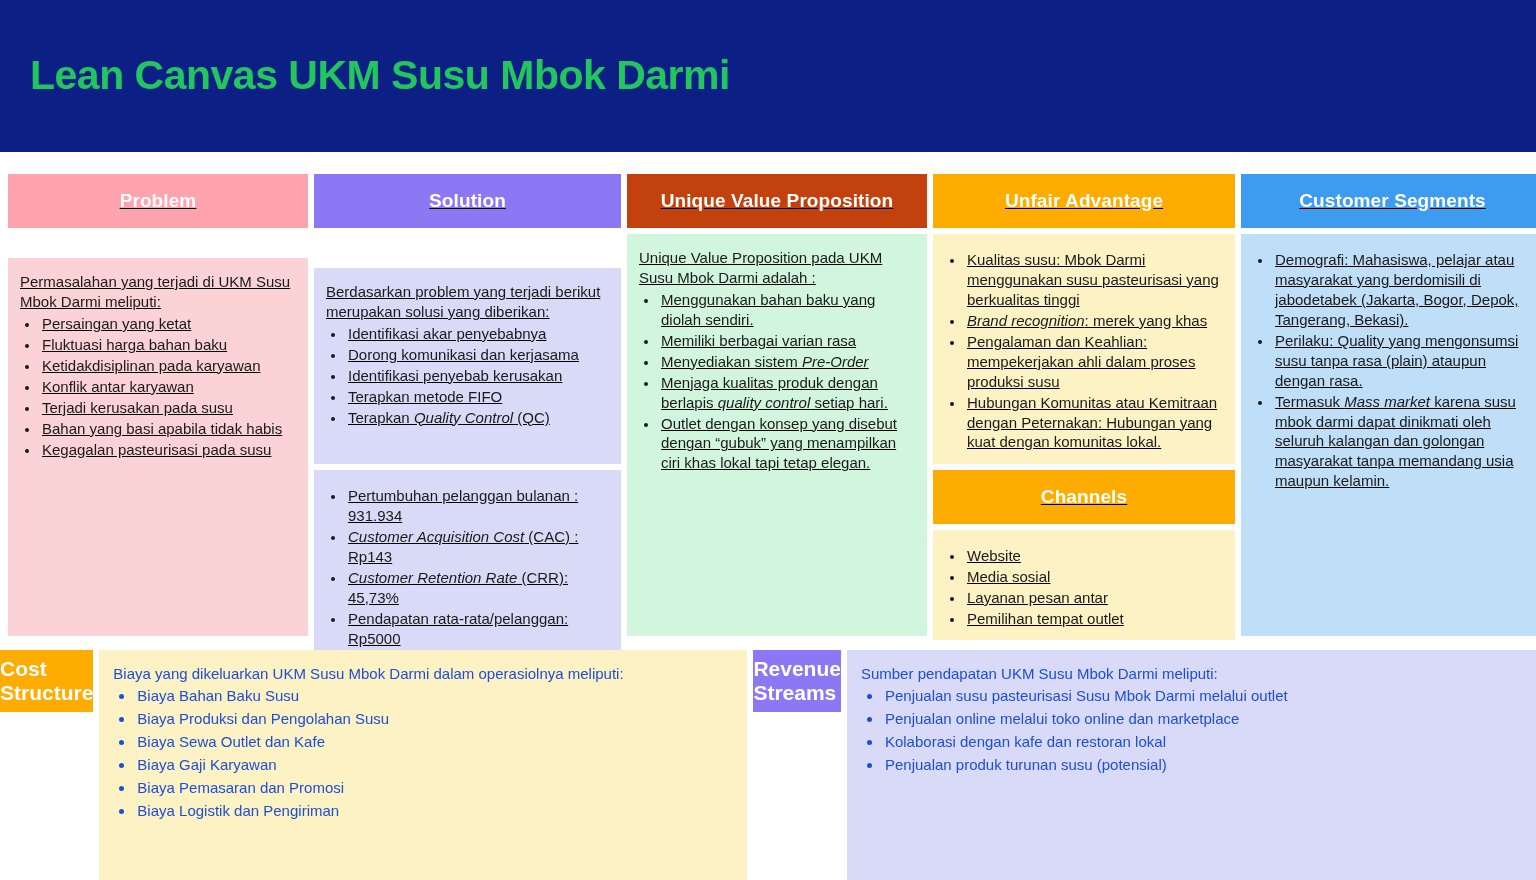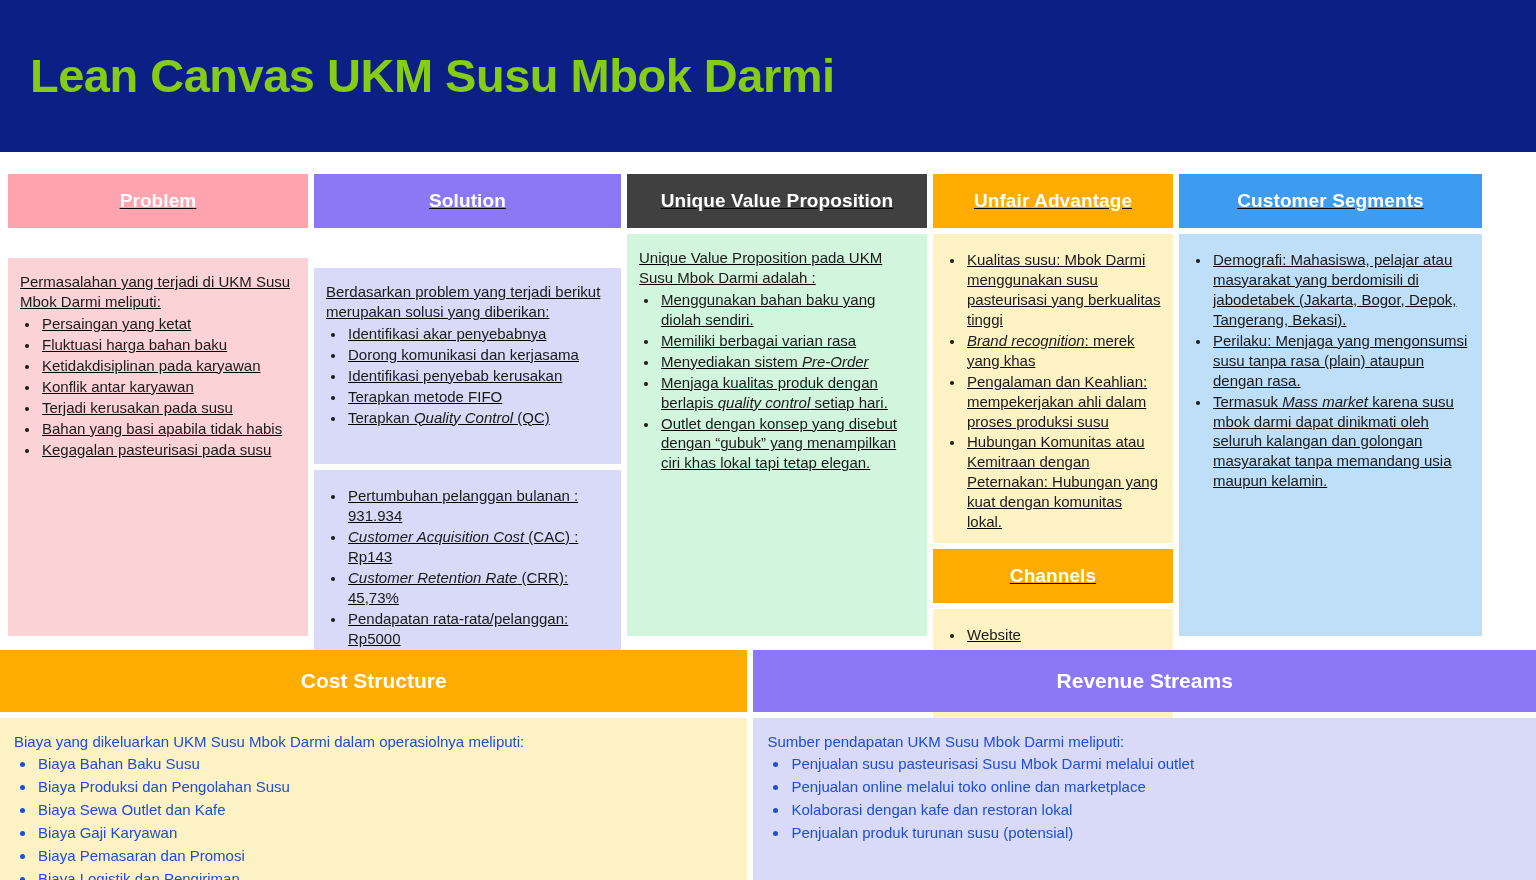--- a/index.html
+++ b/index.html
@@ -11,40 +11,40 @@
   }
   .canvas { position:relative; width:1536px; height:880px; background:#fff; }
 
   
   .titlebar {
     position:absolute; left:0; top:0; width:1536px; height:152px;
     background:#0c1f85;
     display:flex; align-items:center;
   }
   .titlebar h1 {
-    color:#84cc16;
-    font-size:47px;
+    color:#22c55e;
+    font-size:41px;
     font-weight:bold;
     letter-spacing:-0.5px;
     padding-left:30px;
     line-height:1.05;
     white-space:nowrap;
   }
 
   
   .grid {
     position:absolute; left:8px; top:174px;
     width:1536px; height:462px;
     display:flex; gap:6px;text-decoration:underline;
   }
   .col { display:flex; flex-direction:column; gap:6px; }
   .col.c1 { width:300px; }
   .col.c2 { width:307px; }
   .col.c3 { width:300px; }
-  .col.c4 { width:240px; }
+  .col.c4 { width:302px; }
   .col.c5 { width:303px; }
 
   .blockhead {
     height:54px; flex:0 0 54px;
     display:flex; align-items:center; justify-content:center;
     color:#ffffff; font-size:19px; font-weight:bold;
     letter-spacing:0.1px;
     text-align:center;
   }
   .blockbody {
@@ -60,34 +60,34 @@
   .blockbody li::marker { font-size:14px; }
   .blockbody i { font-style:italic; }
 
   .sub { display:flex; flex-direction:column; gap:6px; }
 
   
   .h-pink   { background:#ffa3ae; }
   .b-pink   { background:#fbd3d6;margin-top:24px; }
   .h-purple { background:#8c78f5; }
   .b-purple { background:#d8daf7; }
-  .h-green  { background:#404040; }
+  .h-green  { background:#c2410c; }
   .b-green  { background:#d2f6dd; }
   .h-orange { background:#ffac00; }
   .b-orange { background:#fdf2c3; }
   .h-blue   { background:#3d9bf0; }
   .b-blue   { background:#bfdef8; }
 
   
   .lower {
     position:absolute; left:0; top:650px;
     width:1536px; height:230px;
     display:flex; gap:6px;
   }
-  .panel { display:flex; flex-direction:column; gap:6px; }
+  .panel { display:flex; flex-direction:row; gap:6px; }
   .panel.left  { width:764px; }
   .panel.right { width:800px; }
   .panelhead {
     height:62px; flex:0 0 62px;
     display:flex; align-items:center; justify-content:center;
     color:#ffffff; font-size:21px; font-weight:bold;
   }
   .panelbody {
     flex:1 1 auto;
     padding:14px 14px 8px 14px;
@@ -201,21 +201,21 @@
       </div>
     </div>
 
     <div class="col c5">
       <div class="blockhead h-blue">
         <span>Customer Segments</span>
       </div>
       <div class="blockbody b-blue">
         <ul style="margin-top:2px;">
           <li><span>Demografi: Mahasiswa, pelajar atau masyarakat yang berdomisili di jabodetabek (Jakarta, Bogor, Depok, Tangerang, Bekasi).</span><i></i><span></span></li>
-          <li><span>Perilaku: Menjaga yang mengonsumsi susu tanpa rasa (plain) ataupun dengan rasa.</span><i></i><span></span></li>
+          <li><span>Perilaku: Quality yang mengonsumsi susu tanpa rasa (plain) ataupun dengan rasa.</span><i></i><span></span></li>
           <li><span>Termasuk </span><i>Mass market</i><span> karena susu mbok darmi dapat dinikmati oleh seluruh kalangan dan golongan masyarakat tanpa memandang usia maupun kelamin.</span></li>
         </ul>
       </div>
     </div>
 
   </div>
 
   <div class="lower">
 
     <div class="panel left">

